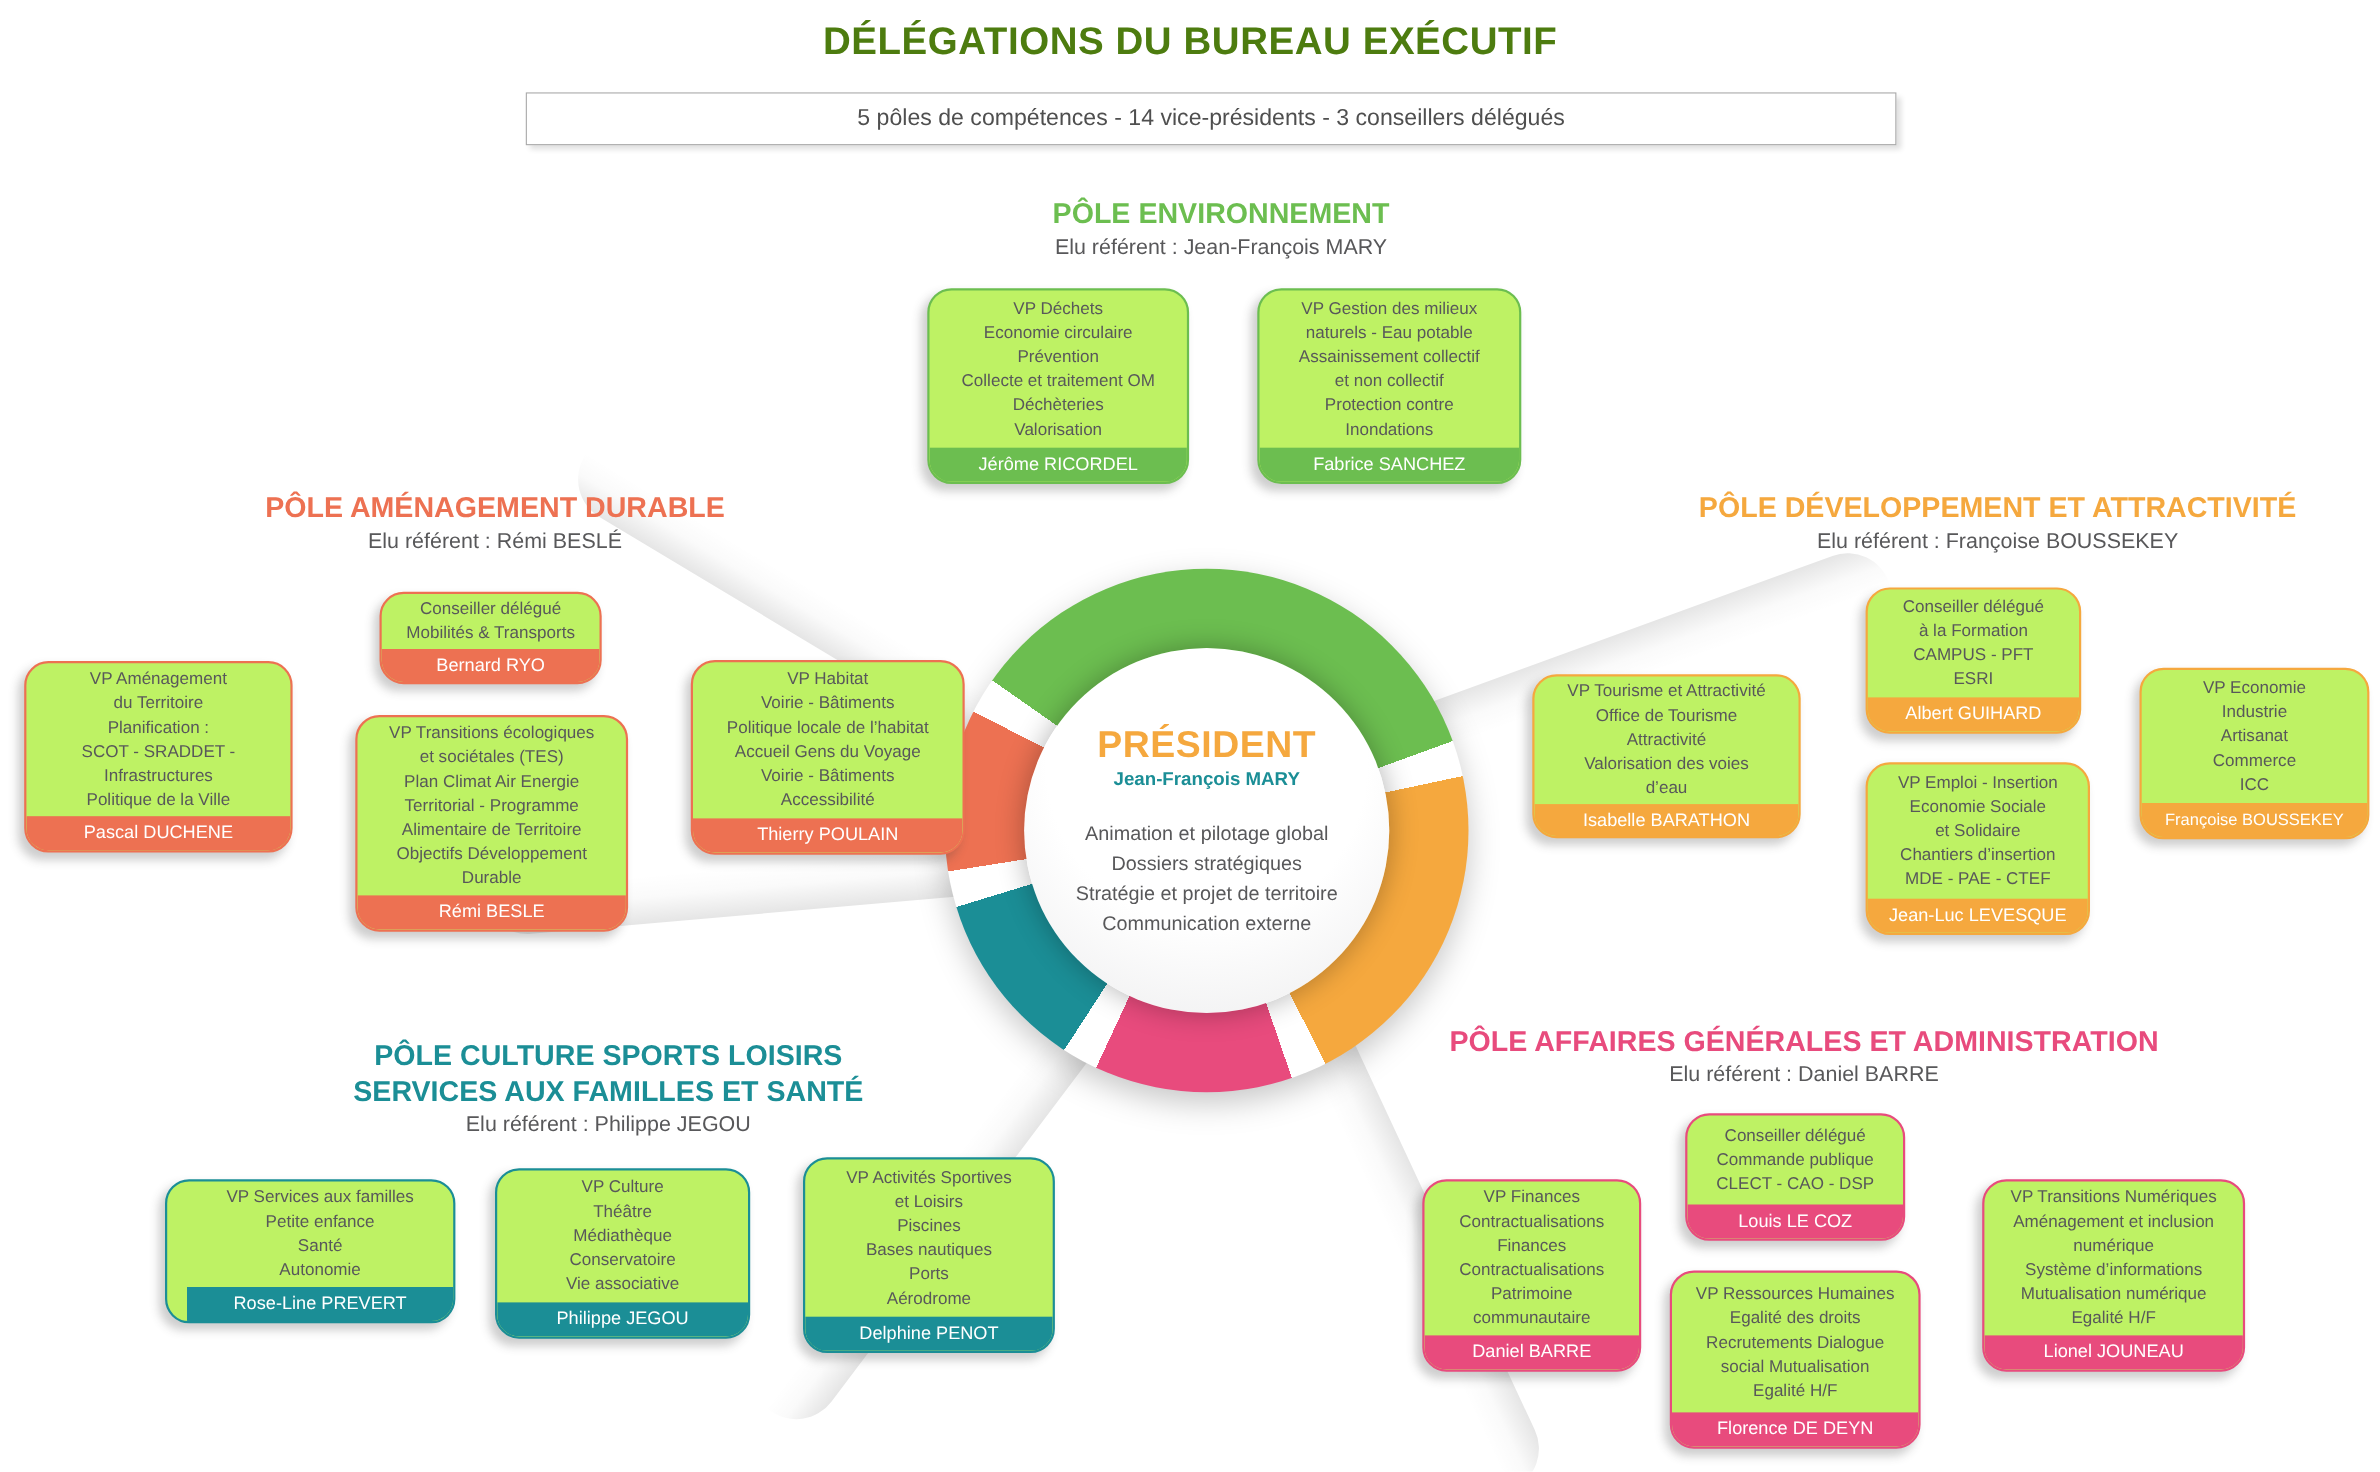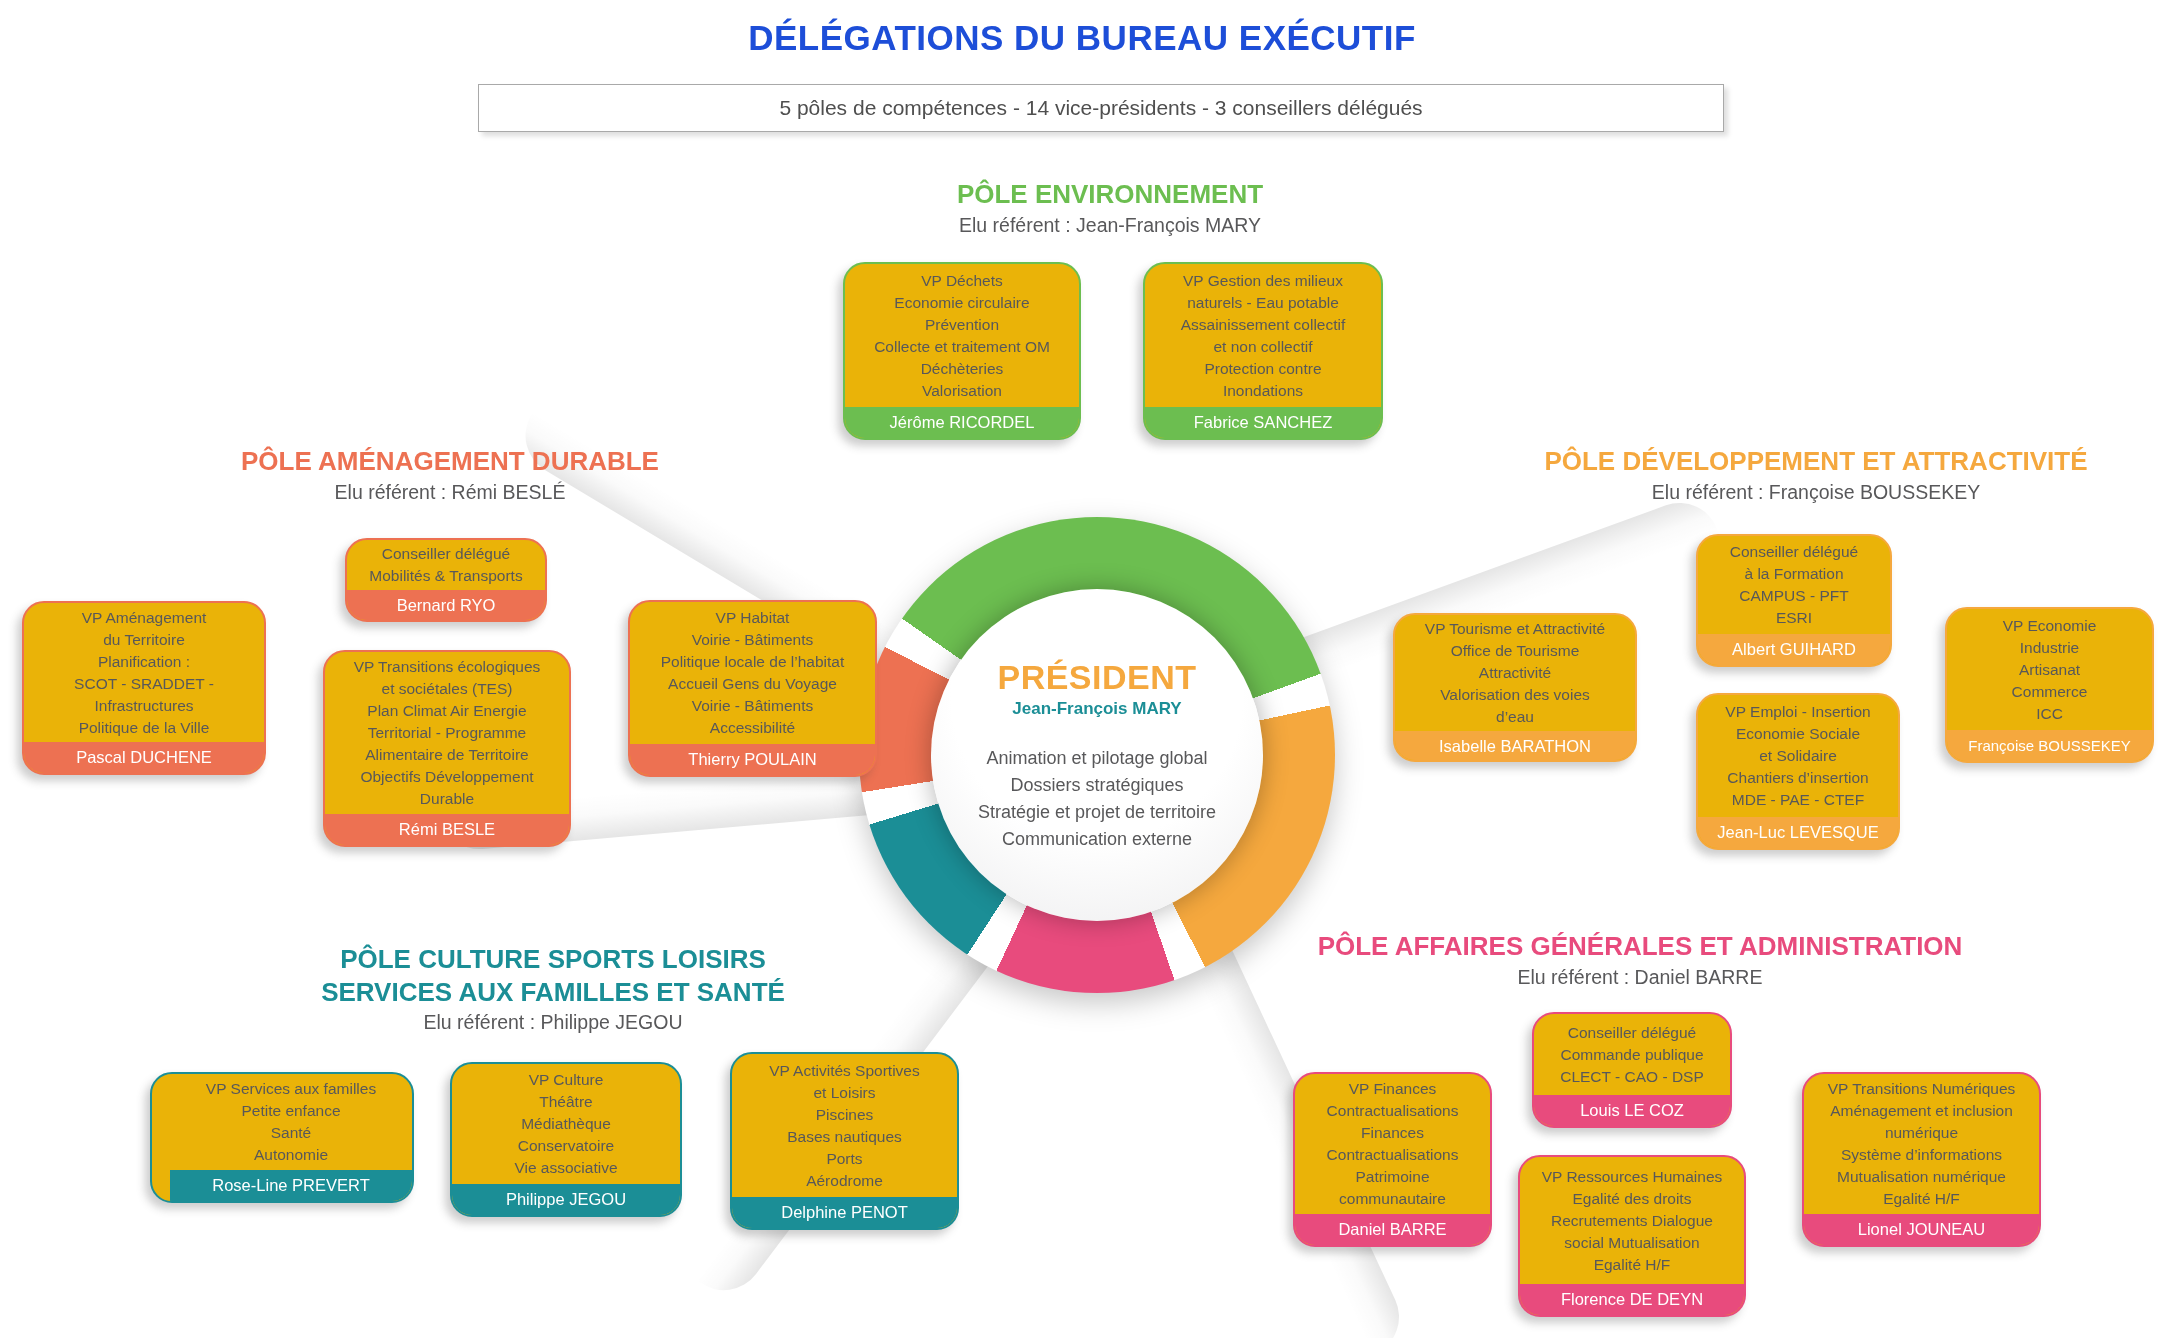--- a/index.html
+++ b/index.html
@@ -3,21 +3,21 @@
 <meta charset="utf-8">
 <style>
   html,body{margin:0;padding:0;background:#fff;}
   #canvas{
     position:relative;width:2164px;height:1338px;background:#ffffff;overflow:hidden;
     font-family:"Liberation Sans", sans-serif;color:#58585a;
   }
   
   .main-title{
     position:absolute;left:0;top:18px;width:2164px;text-align:center;
-    font-size:35px;font-weight:bold;color:#1d4ed8;letter-spacing:.5px;
+    font-size:35px;font-weight:bold;color:#4d7c0f;letter-spacing:.5px;
   }
   .subtitle-box{
     position:absolute;left:478px;top:84px;width:1244px;height:46px;
     border:1px solid #a9a9a9;background:#fff;box-shadow:4px 4px 5px rgba(0,0,0,.13);
     display:flex;align-items:center;justify-content:center;
     font-size:21px;color:#4f4f4f;
   }
   
   .beam{
     position:absolute;left:1097px;top:715px;width:660px;height:80px;
@@ -47,21 +47,21 @@
   .president-name{font-size:17px;font-weight:bold;color:#1b8e96;margin-top:2px;}
   .president-missions{margin-top:26px;font-size:18px;line-height:1.5;color:#58585a;white-space:pre-line;}
   
   .pole-heading{position:absolute;text-align:center;z-index:4;}
   .pole-title{font-weight:bold;font-size:26px;white-space:pre-line;line-height:1.25;}
   .pole-referent{font-size:19.5px;color:#58585a;margin-top:3px;}
   .c-env{color:#6cbe50;} .c-amg{color:#ed7152;} .c-dev{color:#f5a83e;}
   .c-cul{color:#1b8e96;} .c-aff{color:#e84b7d;}
   
   .card{
-    position:absolute;background:#eab308;border:2px solid;border-radius:22px;overflow:hidden;
+    position:absolute;background:#bef264;border:2px solid;border-radius:22px;overflow:hidden;
     display:flex;flex-direction:column;z-index:4;
     box-shadow:-5px 6px 9px rgba(60,60,60,.25);
   }
   .card-body{
     flex:1;display:flex;align-items:center;justify-content:center;text-align:center;
     white-space:pre-line;font-size:15.5px;line-height:1.42;color:#58585a;padding:3px 4px;
   }
   .card-name{
     flex:0 0 31px;display:flex;align-items:center;justify-content:center;
     color:#ffffff;font-size:16.5px;

